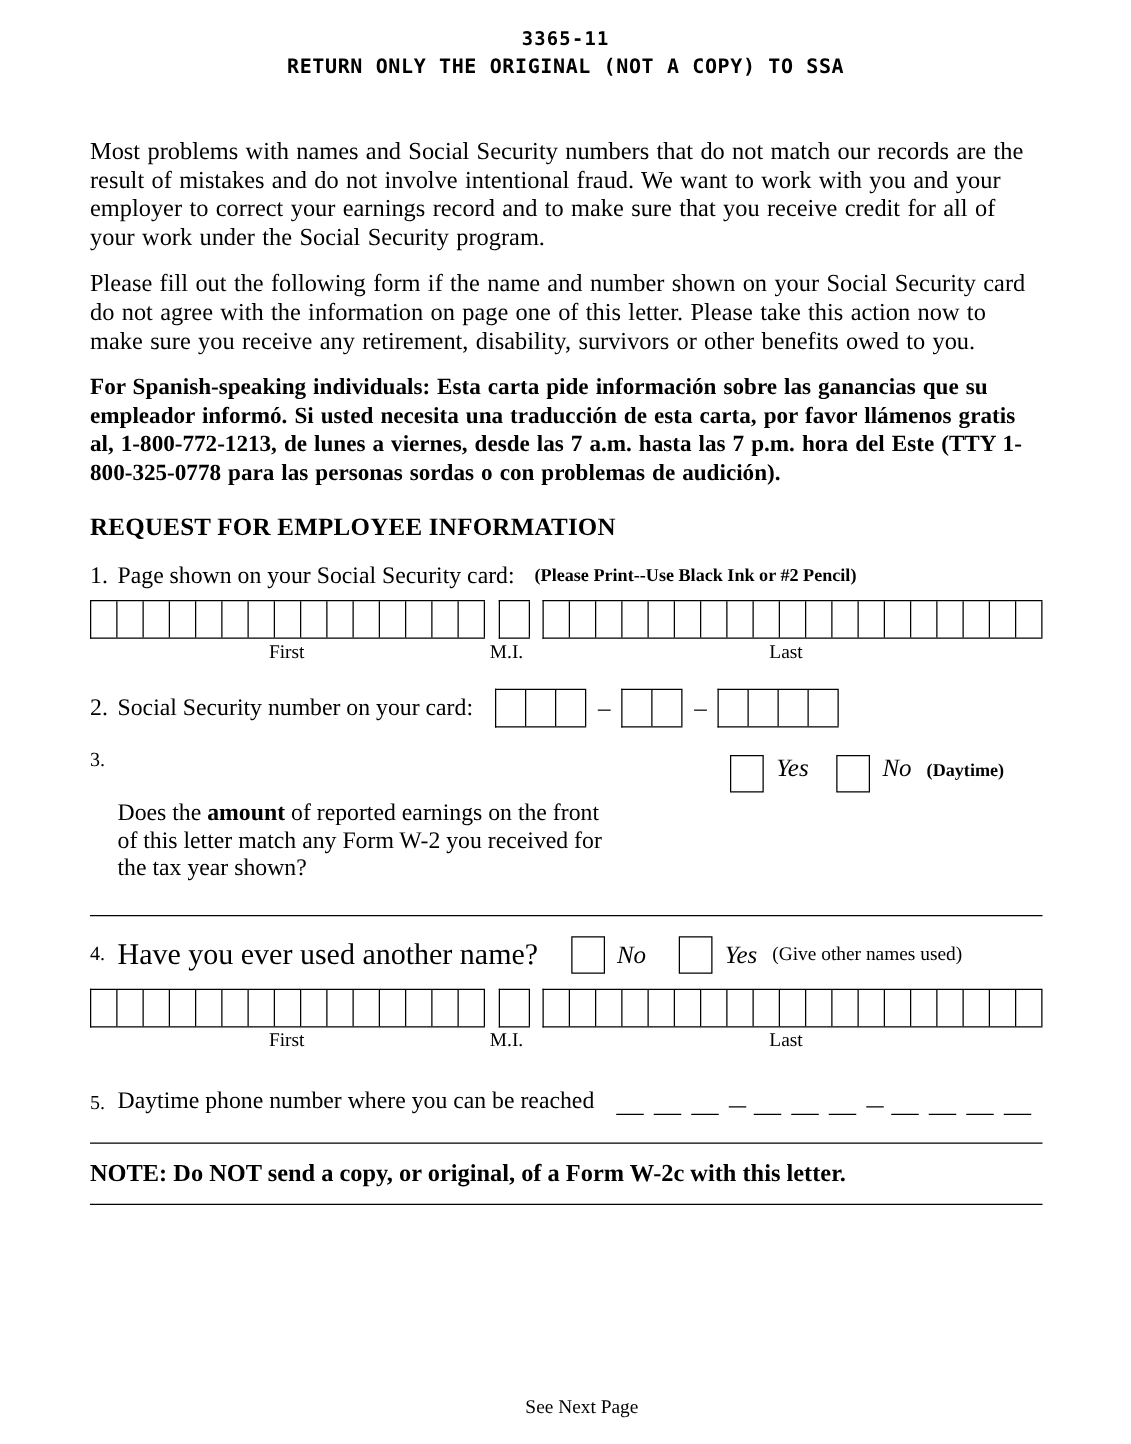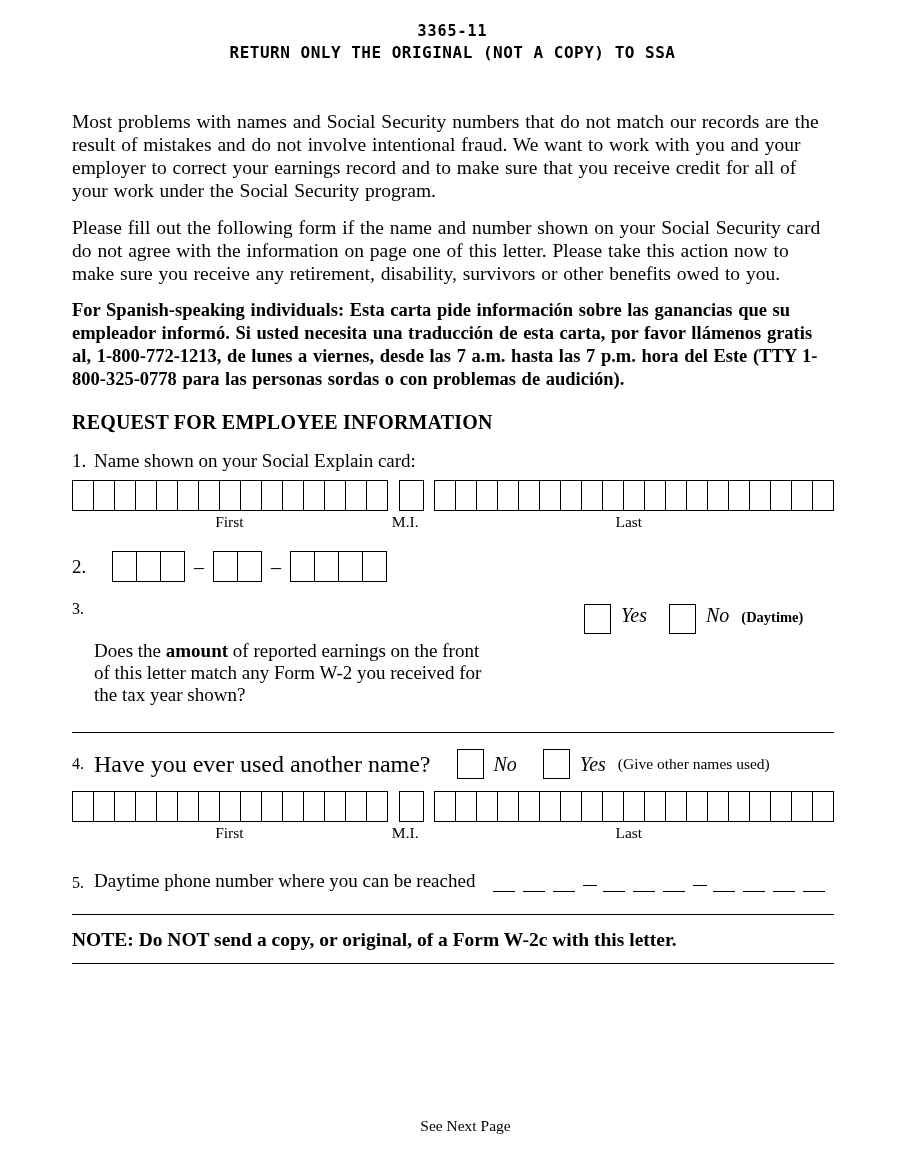--- a/index.html
+++ b/index.html
@@ -200,21 +200,22 @@
   <div class="content">
 
     <p class="para">Most problems with names and Social Security numbers that do not match our records are the result of mistakes and do not involve intentional fraud. We want to work with you and your employer to correct your earnings record and to make sure that you receive credit for all of your work under the Social Security program.</p>
     <p class="para">Please fill out the following form if the name and number shown on your Social Security card do not agree with the information on page one of this letter. Please take this action now to make sure you receive any retirement, disability, survivors or other benefits owed to you.</p>
     <p class="para spanish">For Spanish-speaking individuals:  Esta carta pide información sobre las ganancias que su empleador informó.  Si usted necesita una traducción de esta carta, por favor llámenos gratis al, 1-800-772-1213, de lunes a viernes, desde las 7 a.m. hasta las 7 p.m. hora del Este (TTY 1-800-325-0778 para las personas sordas o con problemas de audición).</p>
 
     <div class="section-title">REQUEST FOR EMPLOYEE INFORMATION</div>
 
     <div class="q-row" style="margin-top:14px;">
       <span class="q-num">1.</span>
-      <span class="q-text">Name shown on your Social Explain card:</span>
+      <span class="q-text">Page shown on your Social Security card:</span>
+      <span class="small-note">(Please Print--Use Black Ink or #2 Pencil)</span>
     </div>
 
     <div class="comb-row">
       <div class="comb">
         <div class="cell"></div>
           <div class="cell"></div>
           <div class="cell"></div>
           <div class="cell"></div>
           <div class="cell"></div>
           <div class="cell"></div>
@@ -257,20 +258,21 @@
     </div>
 
     <div class="labels-row">
       <div class="lbl" style="width:316px;">First</div>
       <div class="lbl" style="width:37px;">M.I.</div>
       <div class="lbl" style="width:412px;">Last</div>
     </div>
 
     <div class="q-row" style="margin-top:20px; align-items:center;">
       <span class="q-num">2.</span>
+      <span class="q-text">Social Security number on your card:</span>
       <span class="ssn-wrap">
         <span class="comb mi">
           <span class="cell"></span>
             <span class="cell"></span>
             <span class="cell"></span>
         </span>
         <span class="dash">–</span>
         <span class="comb mi">
           <span class="cell"></span>
             <span class="cell"></span>

